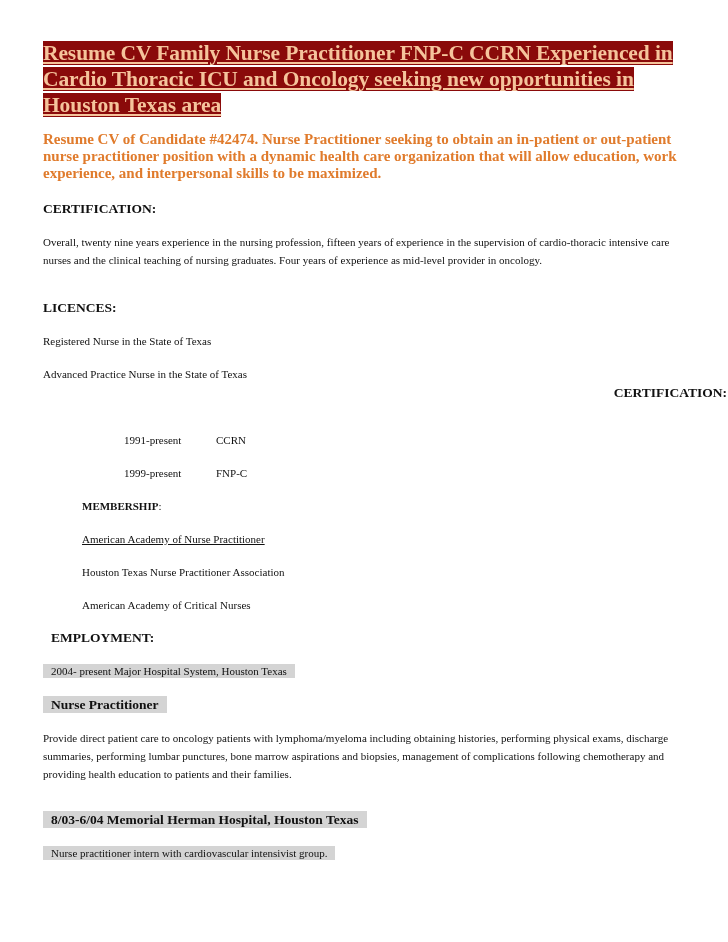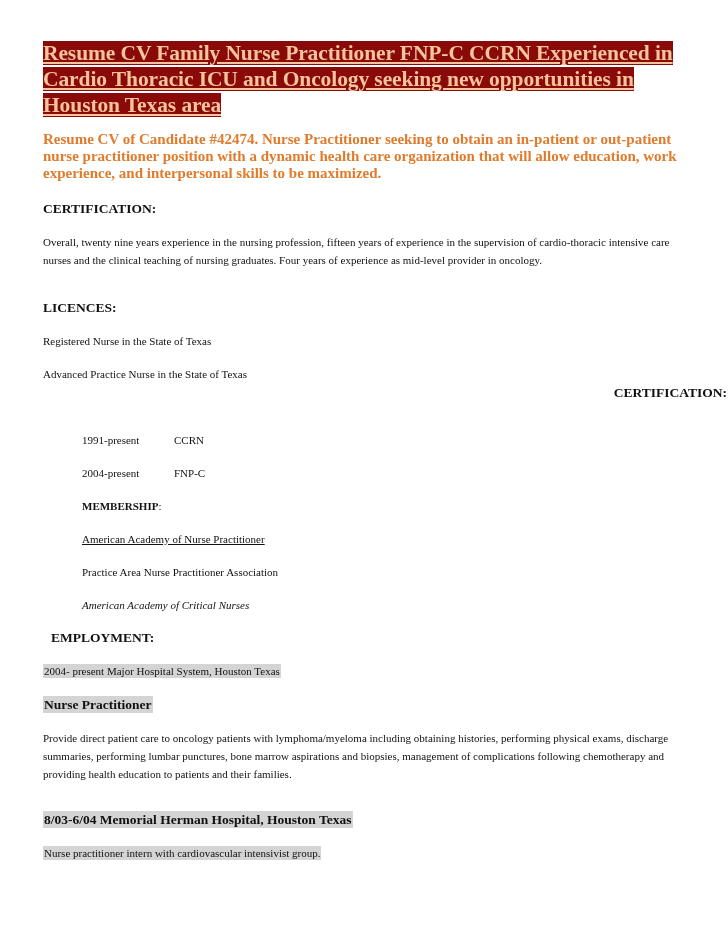--- a/index.html
+++ b/index.html
@@ -52,25 +52,26 @@
       margin: 0;
     }
     .text {
       font-size: 11px;
       line-height: 18px;
       margin: 0;
     }
     .indent { padding-left: 39px; }
     .hl {
       background: #d4d4d4;
-      padding: 1px 1px;
+      padding: 1px 8px;
     }
     .cert-row span.year {
       display: inline-block;
       width: 92px;
+      margin-left: 42px;
     }
     .abs { position: absolute; left: 43px; width: 645px; }
   </style>
 </head>
 <body>
 
 <div class="page">
   <h1 class="title"><span>Resume CV Family Nurse Practitioner FNP-C CCRN Experienced in Cardio Thoracic ICU and Oncology seeking new opportunities in Houston Texas area</span></h1>
   <p class="summary">Resume CV of Candidate #42474.  Nurse Practitioner seeking to obtain an in-patient or out-patient nurse practitioner position with a dynamic health care organization that will allow education, work experience, and interpersonal skills to be maximized.</p>
 </div>
@@ -92,33 +93,33 @@
   <p class="text">Advanced Practice Nurse in the State of Texas</p>
 </div>
 
 <div class="abs indent" style="top:384px;text-align:right;">
   <p class="heading">CERTIFICATION:</p>
 </div>
 <div class="abs indent cert-row" style="top:431px;">
   <p class="text"><span class="year">1991-present</span><span>CCRN</span></p>
 </div>
 <div class="abs indent cert-row" style="top:464px;">
-  <p class="text"><span class="year">2004-present</span><span>FNP-C</span></p>
+  <p class="text"><span class="year">1999-present</span><span>FNP-C</span></p>
 </div>
 
 <div class="abs indent" style="top:497px;">
   <p class="text"><b>MEMBERSHIP</b><span>:</span></p>
 </div>
 <div class="abs indent" style="top:530px;text-decoration:underline;">
   <p class="text">American Academy of Nurse Practitioner</p>
 </div>
 <div class="abs indent" style="top:563px;">
-  <p class="text">Practice Area Nurse Practitioner Association</p>
+  <p class="text">Houston Texas Nurse Practitioner Association</p>
 </div>
-<div class="abs indent" style="top:596px;font-style:italic;">
+<div class="abs indent" style="top:596px;">
   <p class="text">American Academy of Critical Nurses</p>
 </div>
 
 <div class="abs" style="top:629px;margin-left:8px;">
   <p class="heading">EMPLOYMENT:</p>
 </div>
 <div class="abs" style="top:662px;">
   <p class="text"><span class="hl">2004- present  Major Hospital System, Houston Texas</span></p>
 </div>
 <div class="abs" style="top:696px;">

